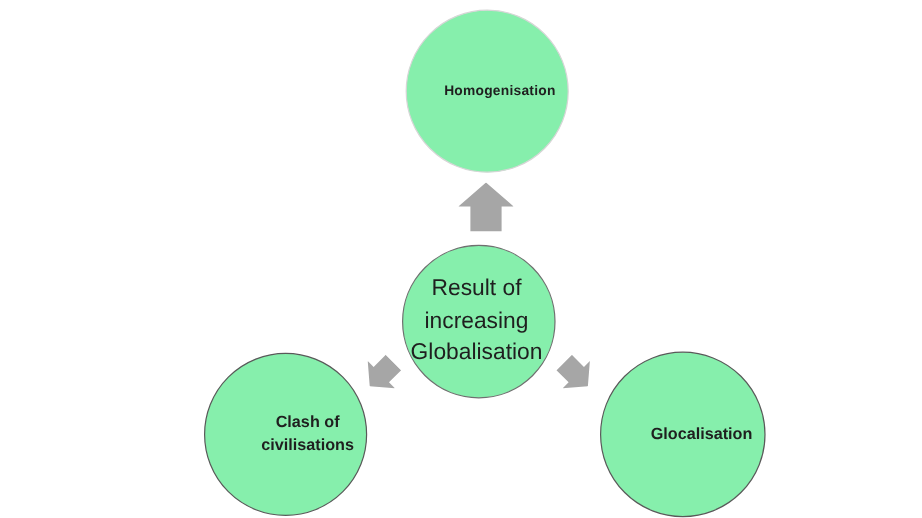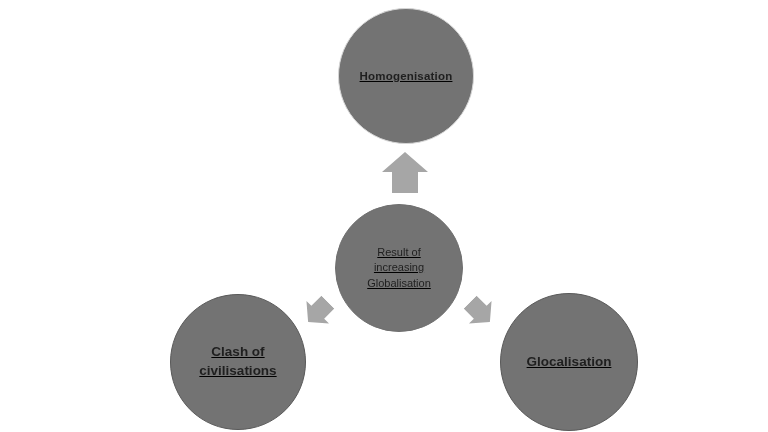--- a/index.html
+++ b/index.html
@@ -11,27 +11,26 @@
   .canvas {
     position: relative;
     width: 768px;
     height: 432px;
     background: #ffffff;
     overflow: hidden;
   }
   .circle {
     position: absolute;
     border-radius: 50%;
-    background: #737373;
+    background: #86efac;
     display: flex;
     align-items: center;
-    justify-content: center;
+    justify-content: flex-end;
     text-align: center;
     box-sizing: border-box;
-    text-decoration: underline;
   }
   .circle .label {
     white-space: pre-line;
     color: #1f1f1f;
     padding: 0 10px;
   }
   .circle-top {
     left: 338px; top: 8px; width: 136px; height: 136px;
     border: 1px solid #d6d6d6;
   }
@@ -39,21 +38,21 @@
     font-size: 11.5px;
     font-weight: bold;
     letter-spacing: 0.2px;
   }
   .circle-center {
     left: 335px; top: 204px; width: 128px; height: 128px;
     border: 1px solid #6f6f6f;
     z-index: 2;
   }
   .circle-center .label {
-    font-size: 11px;
+    font-size: 19px;
     font-weight: normal;
     line-height: 1.42;
   }
   .circle-bottom-left {
     left: 170px; top: 294px; width: 136px; height: 136px;
     border: 1px solid #595959;
   }
   .circle-bottom-right {
     left: 500px; top: 293px; width: 138px; height: 138px;
     border: 1px solid #595959;

